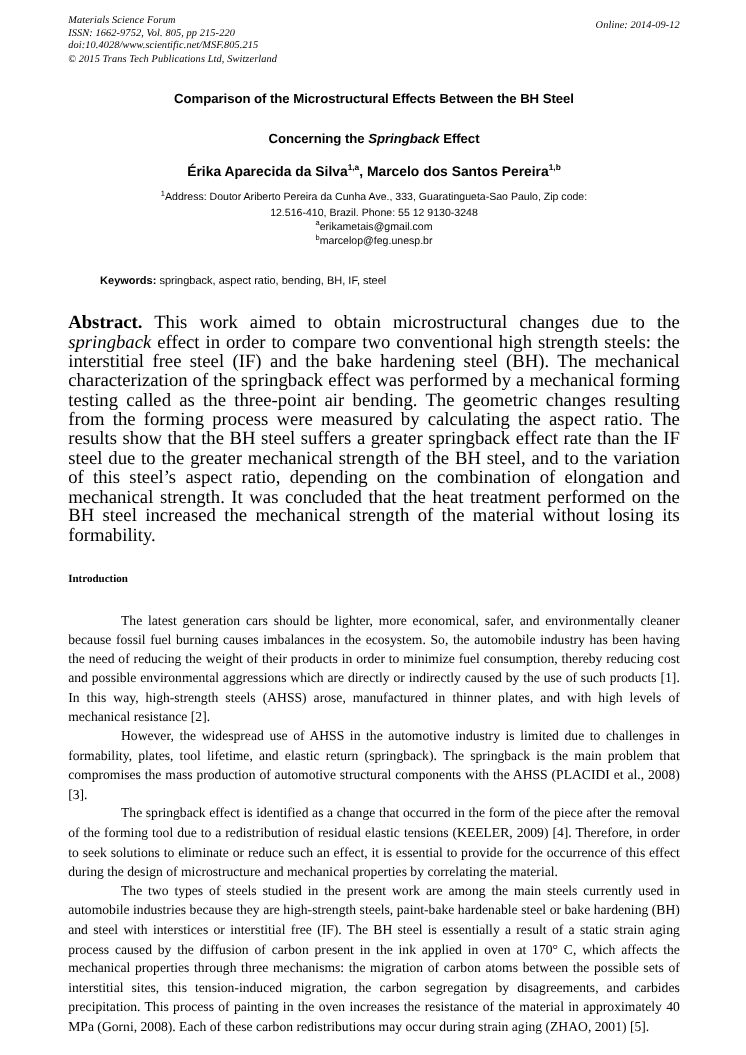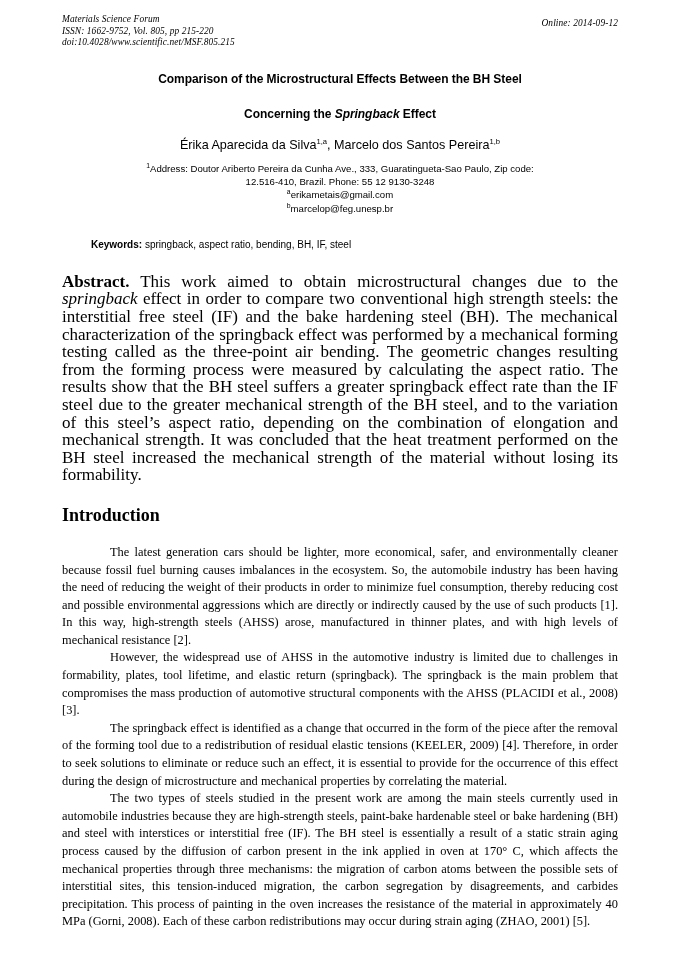--- a/index.html
+++ b/index.html
@@ -63,20 +63,21 @@
   }
   .paper-title .ital { font-style: italic; }
 
   
   .authors {
     margin-top: 13px;
     font-family: "Liberation Sans", sans-serif;
     font-size: 12.6px;
     line-height: 16px;
     text-align: center;
+    font-weight: bold;
   }
   .authors sup {
     font-size: 7.6px;
     vertical-align: super;
     line-height: 0;
   }
 
   .affiliation {
     margin-top: 9px;
     font-family: "Liberation Sans", sans-serif;
@@ -124,21 +125,21 @@
     text-justify: inter-word;
   }
   .abstract .ab-label { font-weight: bold; }
   .abstract .ital { font-style: italic; }
 
   
   .section-heading {
     margin-top: 23px;
     font-family: "Liberation Serif", serif;
     font-weight: bold;
-    font-size: 18px;
+    font-size: 10px;
     line-height: 16px;
     text-align: left;
   }
 
   
   .body-par {
     font-family: "Liberation Serif", serif;
     font-size: 12.4px;
     line-height: 17.6px;
     text-align: justify;
@@ -151,20 +152,21 @@
 </head>
 <body>
 
 <div class="page">
   <div class="content">
 
     <div class="journal-header">
       <span class="line">Materials Science Forum</span>
       <span class="line">ISSN: 1662-9752, Vol. 805, pp 215-220</span>
       <span class="line">doi:10.4028/www.scientific.net/MSF.805.215</span>
+      <span class="line">© 2015 Trans Tech Publications Ltd, Switzerland</span>
       <span class="online-date">Online: 2014-09-12</span>
     </div>
 
     <div class="paper-title">
       <span>Comparison of the Microstructural Effects Between the BH Steel</span><br>
       <br>
       <span>Concerning the </span><span class="ital">Springback</span><span> Effect</span>
     </div>
 
     <div class="authors">

